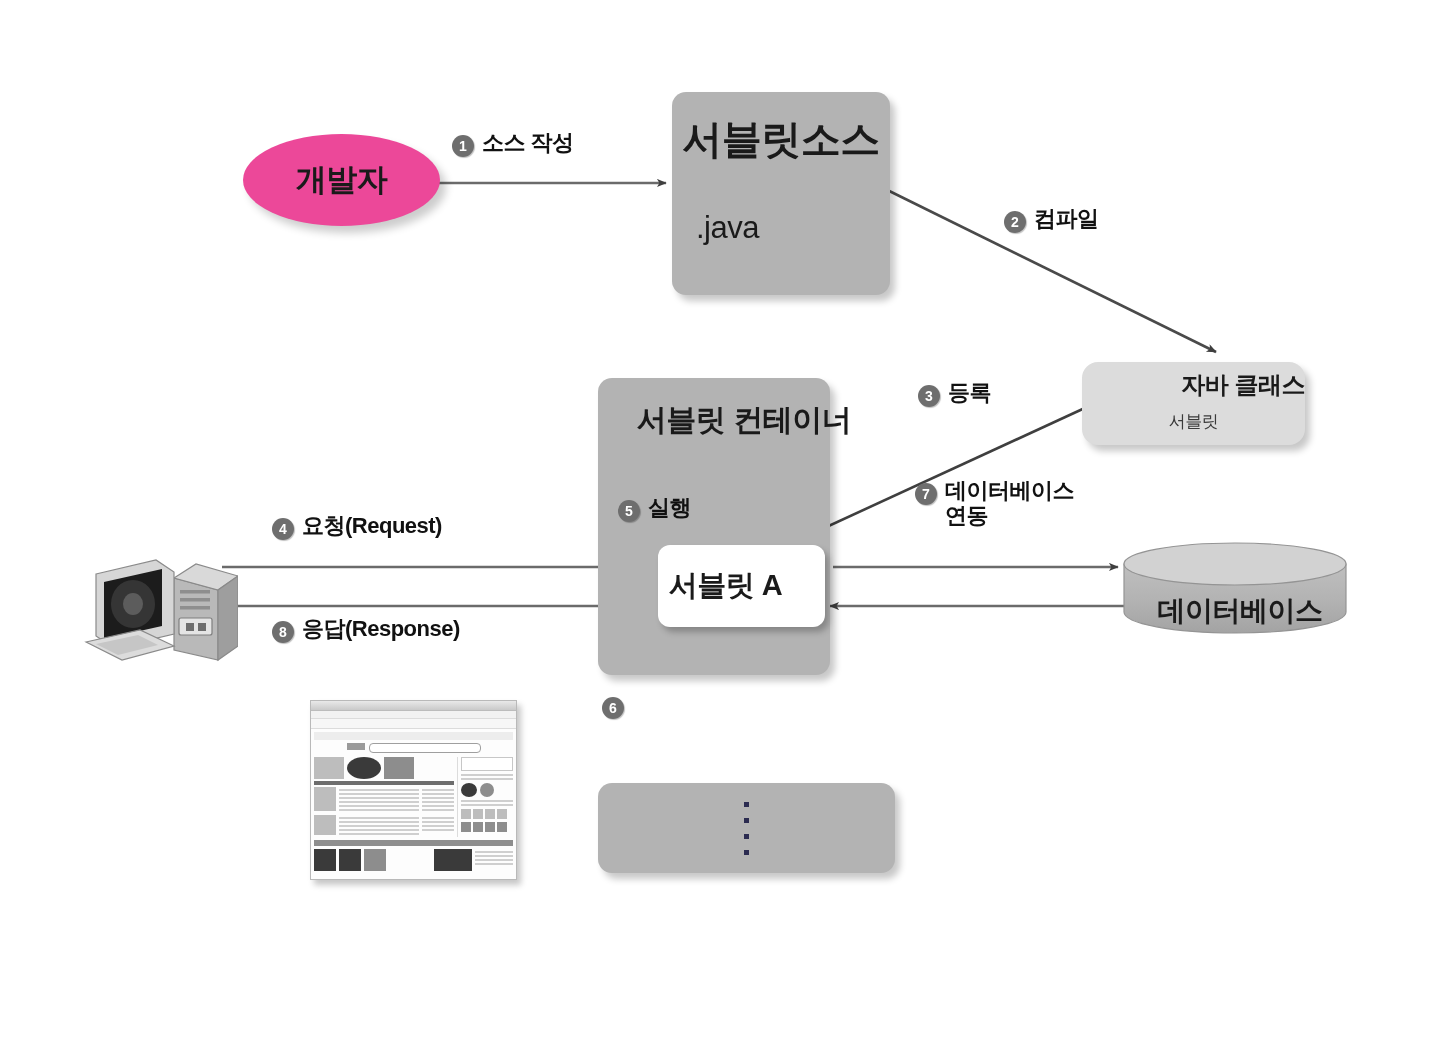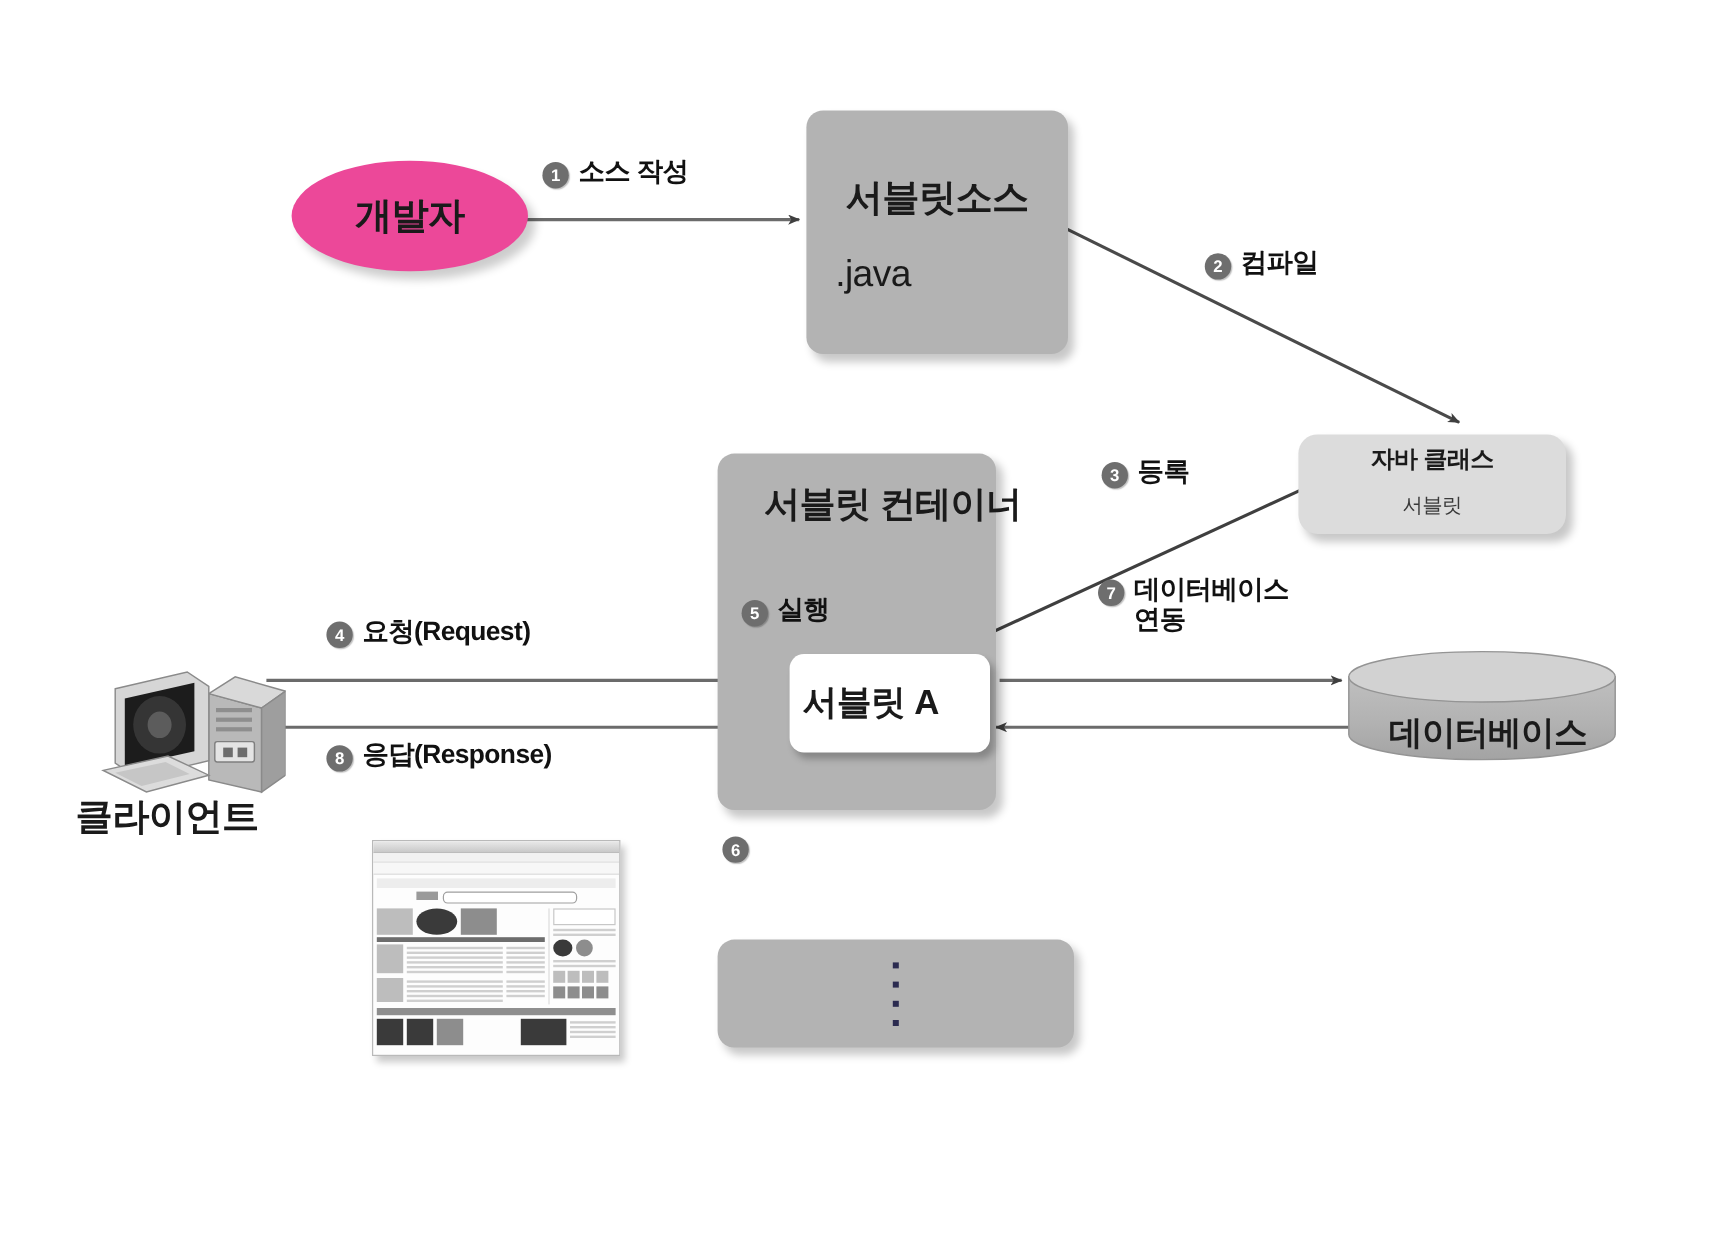--- a/index.html
+++ b/index.html
@@ -152,31 +152,31 @@
                 display:flex; align-items:center; justify-content:center;
                 font-size:31px;">개발자</div>
   </div>
 
   <div class="abs step-label" style="left:452px; top:130px;">
     <span class="badge">1</span>
     <span class="step-text">소스 작성</span>
   </div>
 
   <div class="abs node-box" style="left:672px; top:92px; width:218px; height:203px;">
-    <div class="ko" style="position:absolute; left:0; top:20px; width:218px; text-align:center; font-size:31px;margin-top:32px;">서블릿소스</div>
+    <div class="ko" style="position:absolute; left:0; top:20px; width:218px; text-align:center; font-size:40px;">서블릿소스</div>
     <div class="ko ko-reg" style="position:absolute; left:24px; top:118px; font-size:31px; font-weight:normal;">.java</div>
   </div>
 
   <div class="abs step-label" style="left:1004px; top:206px;">
     <span class="badge">2</span>
     <span class="step-text">컴파일</span>
   </div>
 
   <div class="abs node-box-light" style="left:1082px; top:362px; width:223px; height:83px;">
-    <div class="ko" style="position:absolute; left:0; top:7px; width:223px; text-align:center; font-size:20px;">자바 클래스</div>
+    <div class="ko" style="position:absolute; left:0; top:7px; width:223px; text-align:right; font-size:24px;">자바 클래스</div>
     <div class="ko ko-reg" style="position:absolute; left:0; top:48px; width:223px; text-align:center;
                 font-size:17px; font-weight:normal; color:#3a3a3a;">서블릿</div>
   </div>
 
   <div class="abs step-label" style="left:918px; top:380px;">
     <span class="badge">3</span>
     <span class="step-text">등록</span>
   </div>
 
   <div class="abs node-box" style="left:598px; top:378px; width:232px; height:297px;">
@@ -209,21 +209,20 @@
 
       <path d="M18,36 L78,22 L96,34 L96,96 L36,110 L18,98 Z" fill="#d6d6d6" stroke="#8a8a8a" stroke-width="1.2"></path>
       <path d="M26,44 L84,31 L84,88 L26,101 Z" fill="#1c1c1c"></path>
       <ellipse cx="55" cy="66" rx="22" ry="24" fill="#4a4a4a" opacity="0.55"></ellipse>
       <ellipse cx="55" cy="66" rx="10" ry="11" fill="#767676" opacity="0.6"></ellipse>
 
       <path d="M8,104 L62,92 L96,108 L44,122 Z" fill="#dcdcdc" stroke="#8a8a8a" stroke-width="1.2"></path>
       <path d="M18,106 L60,97 L80,107 L40,117 Z" fill="#c6c6c6"></path>
     </svg>
   </div>
-  <div class="abs ko" style="left:63px; top:660px; font-size:31px;">클라이언트</div>
 
   <div class="abs step-label" style="left:272px; top:513px;">
     <span class="badge">4</span>
     <span class="step-text">요청(Request)</span>
   </div>
 
   <div class="abs step-label" style="left:272px; top:616px;">
     <span class="badge">8</span>
     <span class="step-text">응답(Response)</span>
   </div>

